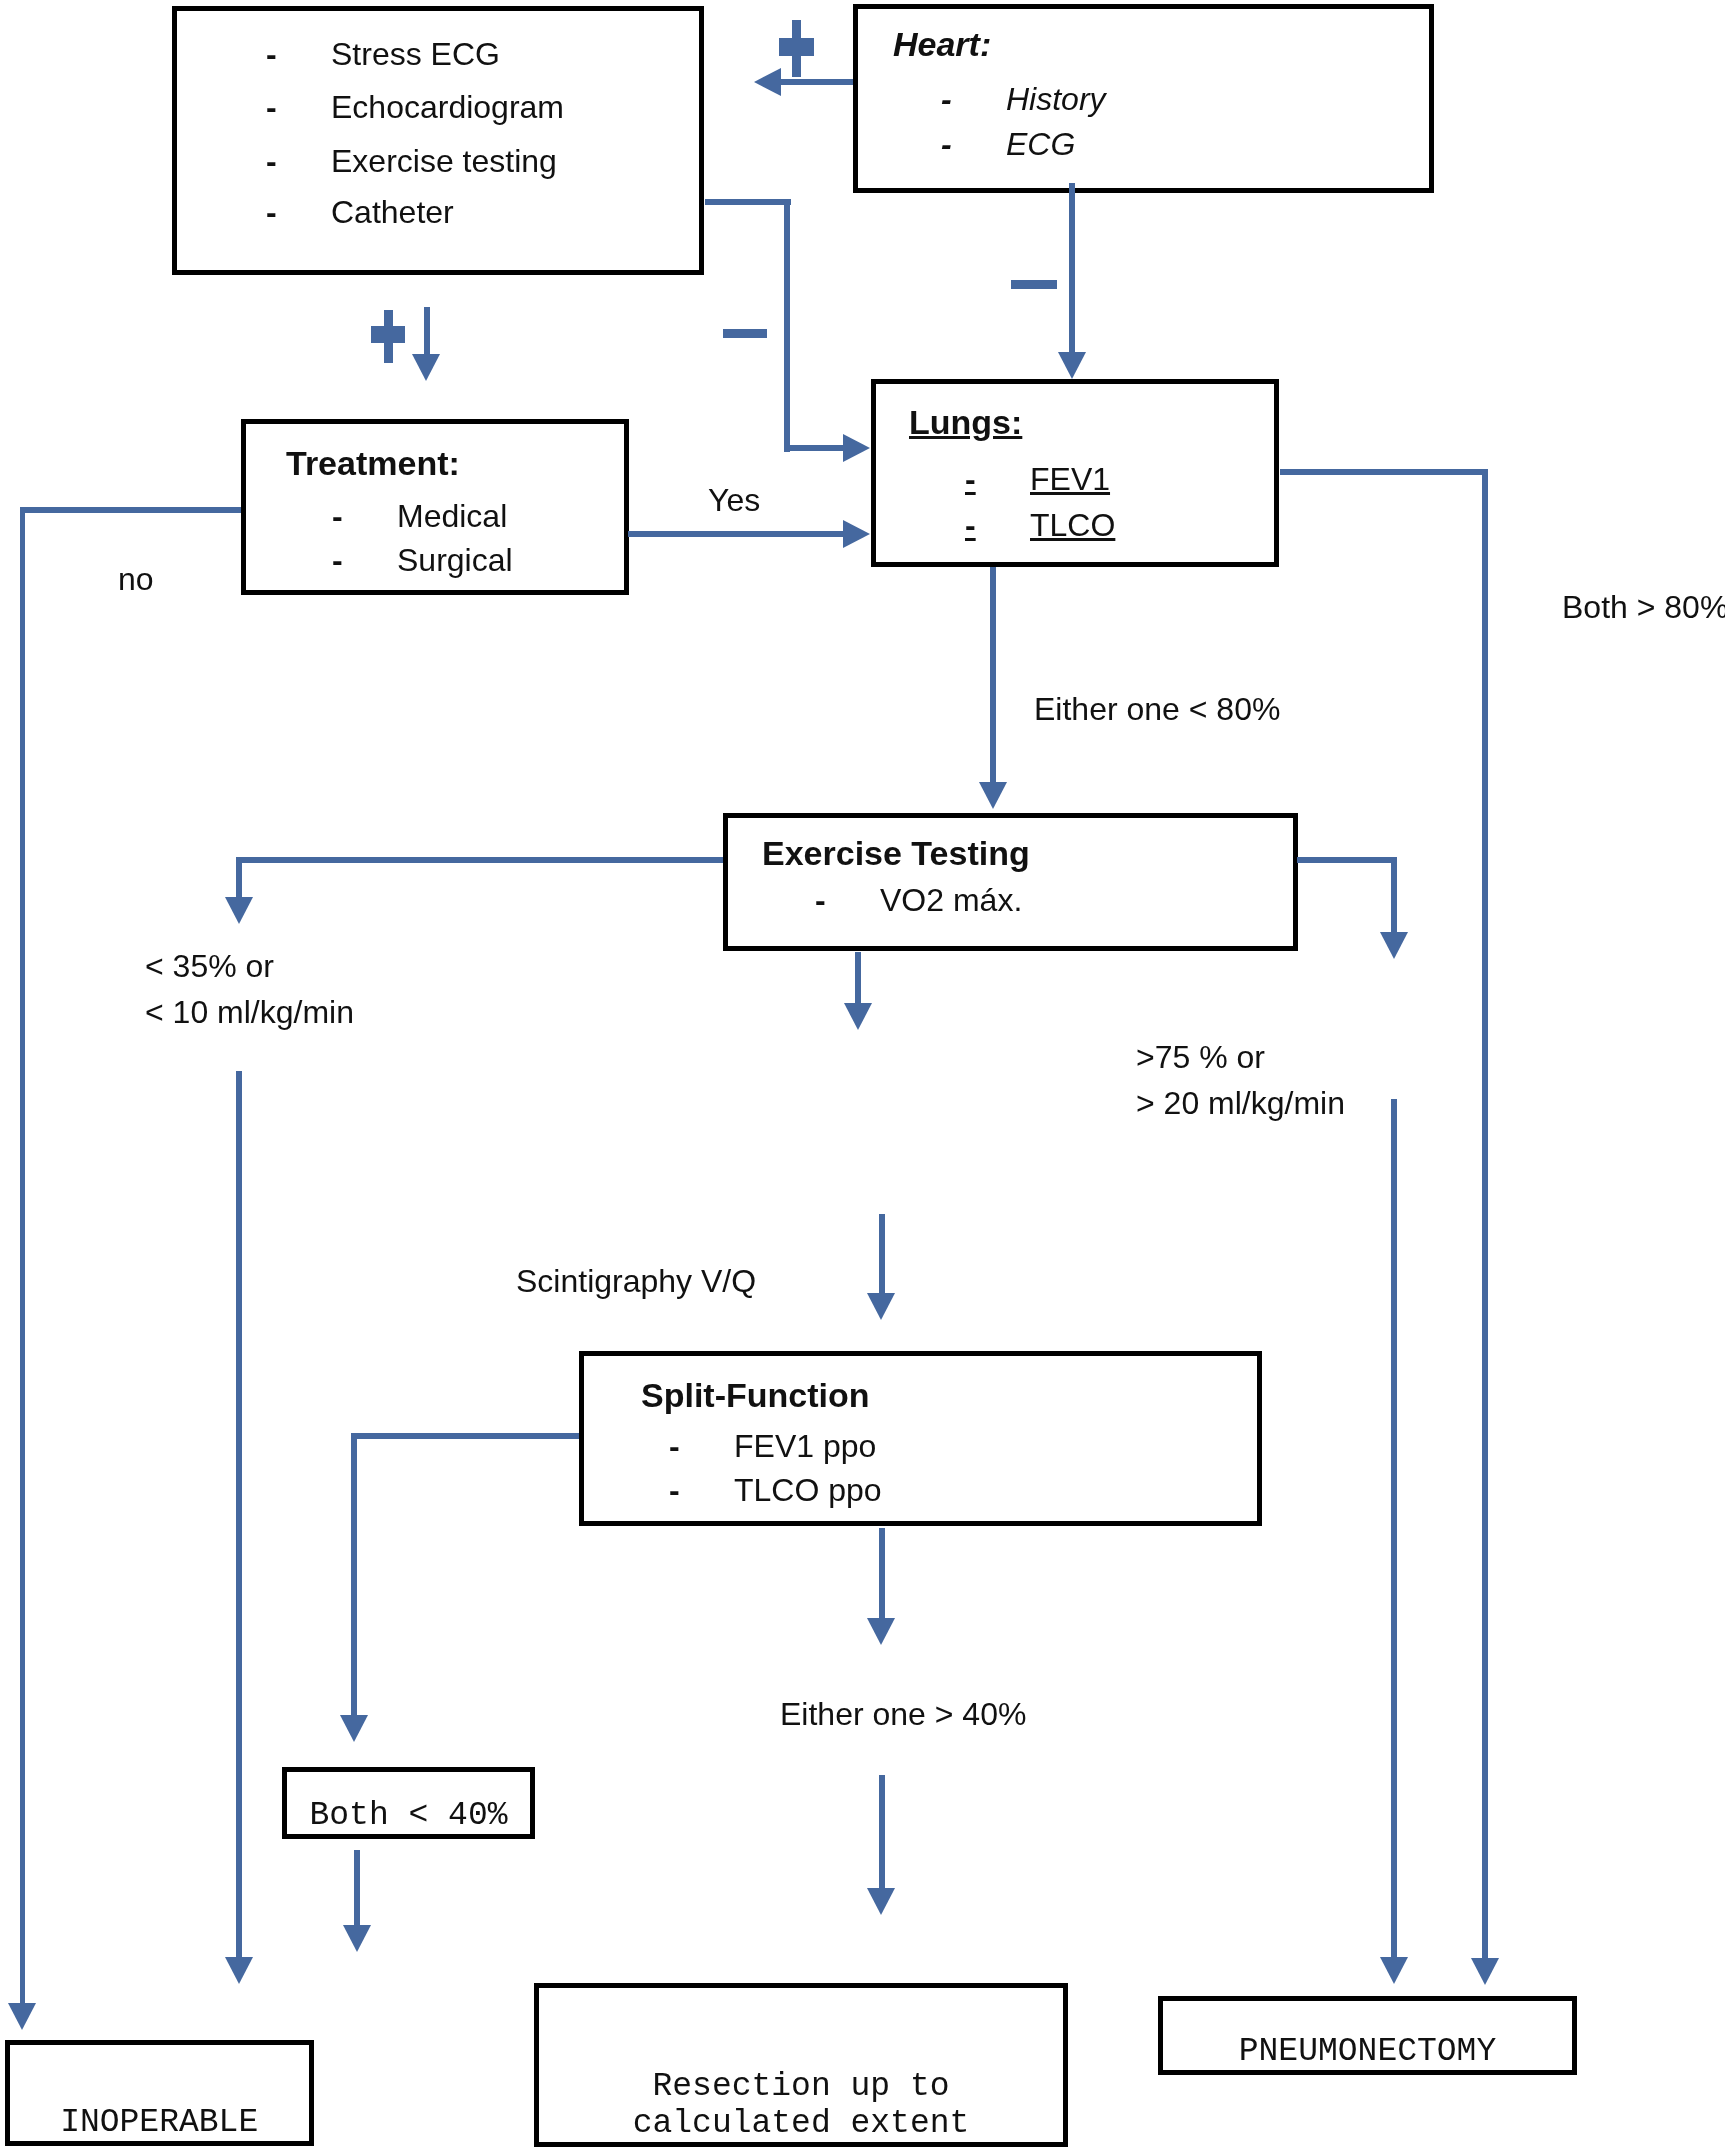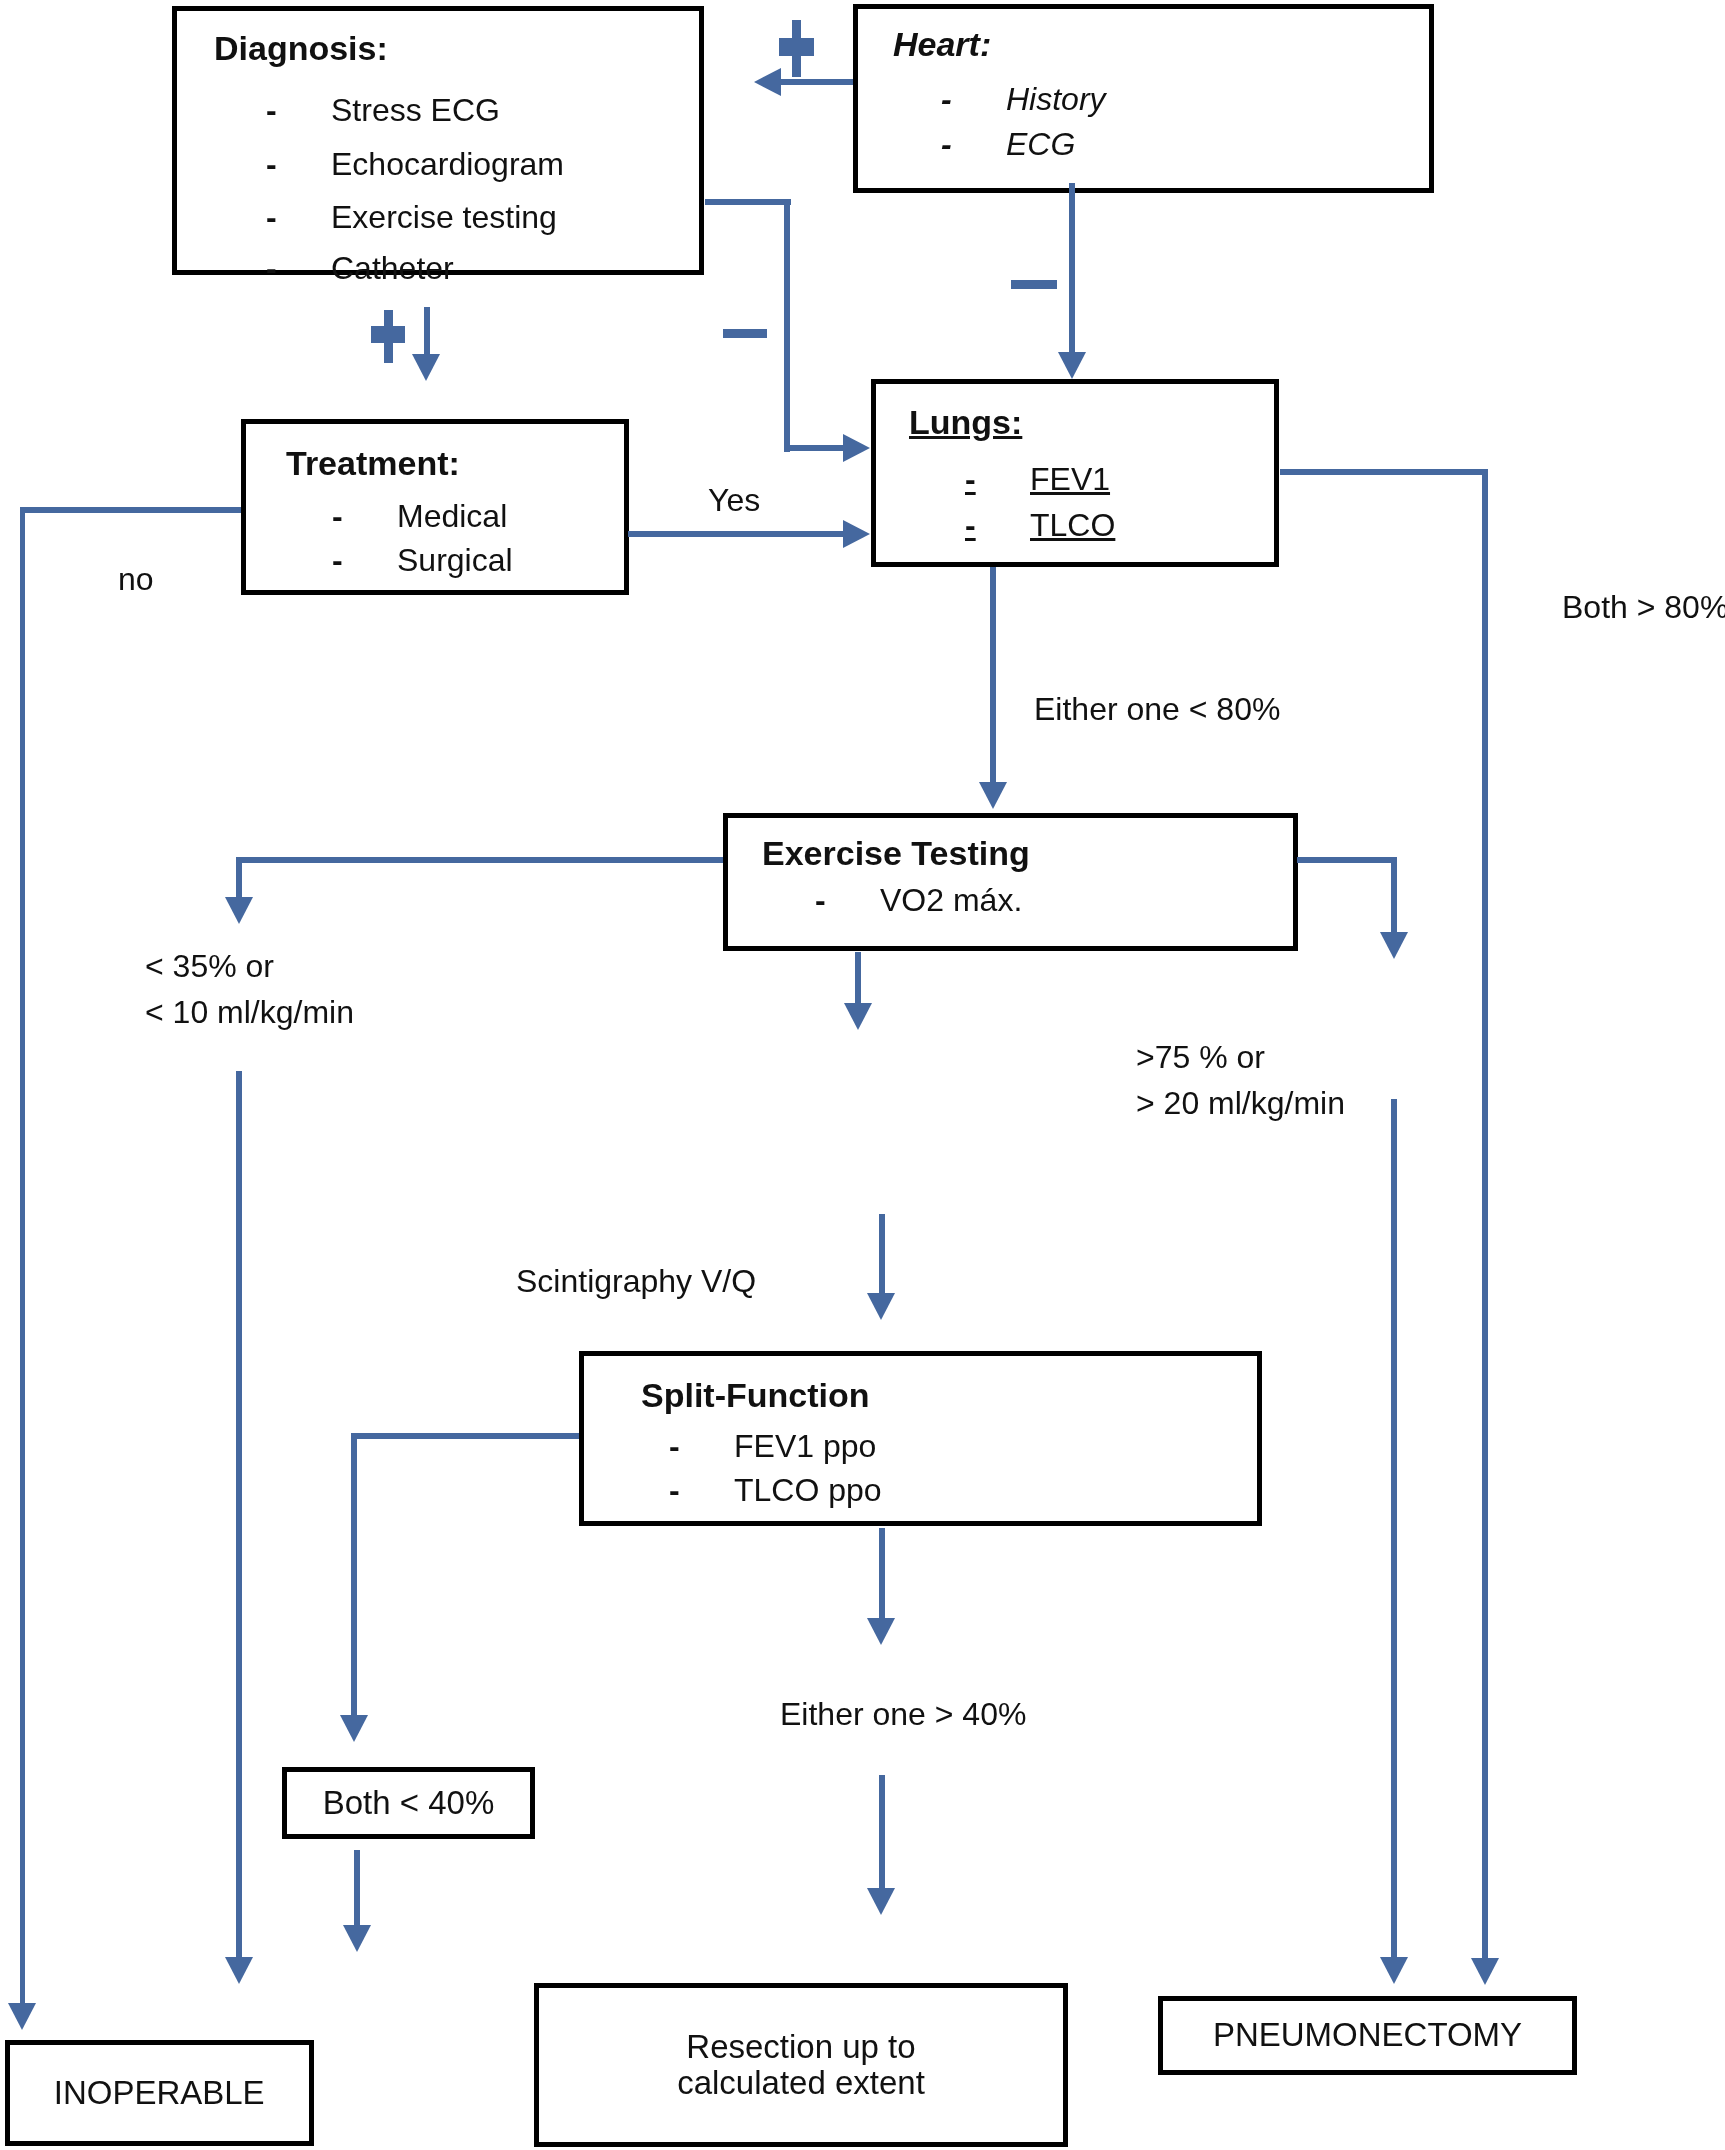--- a/index.html
+++ b/index.html
@@ -39,23 +39,24 @@
     font-size:32px;
     width:65px;
     text-align:left;
   }
   .item-label{
     font-size:32px;
     white-space:nowrap;
   }
   .center-box{
     display:flex;
-    align-items:center;
+    align-items:flex-end;
     justify-content:center;
     text-align:center;
+    font-family:Liberation Mono, monospace;
   }
   .center-box .node-title{font-weight:normal;font-size:33px;}
   
   .hline,.vline{position:absolute;background:var(--line);}
   .hline{height:5.9px;}
   .vline{width:5.9px;}
   .ah{position:absolute;width:0;height:0;}
   .ah-down{border-left:14px solid transparent;border-right:14px solid transparent;border-top:27px solid var(--line);}
   .ah-right{border-top:14px solid transparent;border-bottom:14px solid transparent;border-left:27px solid var(--line);}
   .ah-left{border-top:14px solid transparent;border-bottom:14px solid transparent;border-right:27px solid var(--line);}
@@ -67,21 +68,20 @@
     line-height:1.45;
     white-space:nowrap;
   }
 </style>
 </head>
 <body>
 
 <div class="canvas">
 
   <div class="node" style="left:172px;top:5.9px;width:532px;height:269px;">
-    <div class="node-title" style="margin:19px 0 0 37px;">Diagnosis:</div>
     <div class="row" style="margin:25px 0 0 89px;">
       <span class="dash">-</span>
       <span class="item-label">Stress ECG</span>
     </div>
     <div class="row" style="margin:16.5px 0 0 89px;">
       <span class="dash">-</span>
       <span class="item-label">Echocardiogram</span>
     </div>
     <div class="row" style="margin:16.5px 0 0 89px;">
       <span class="dash">-</span>

